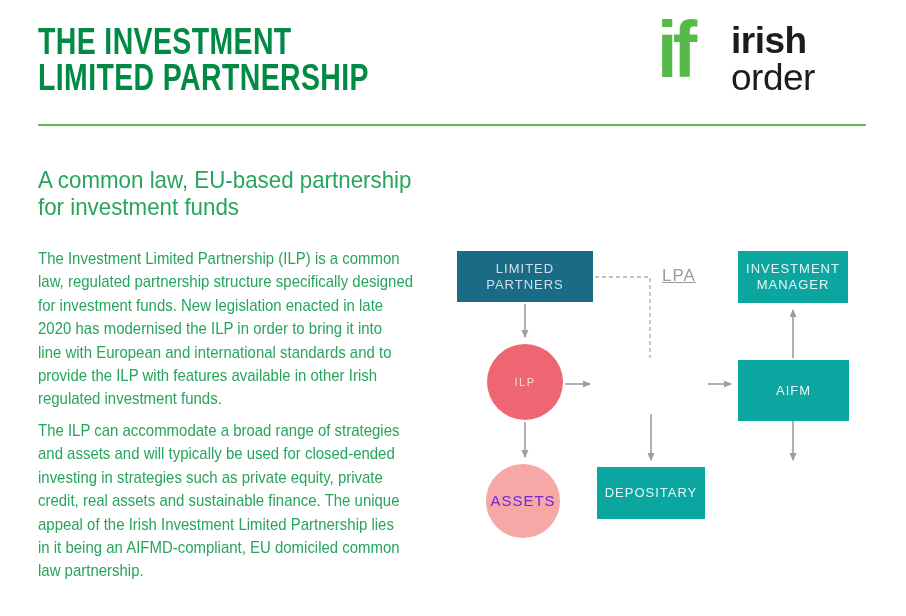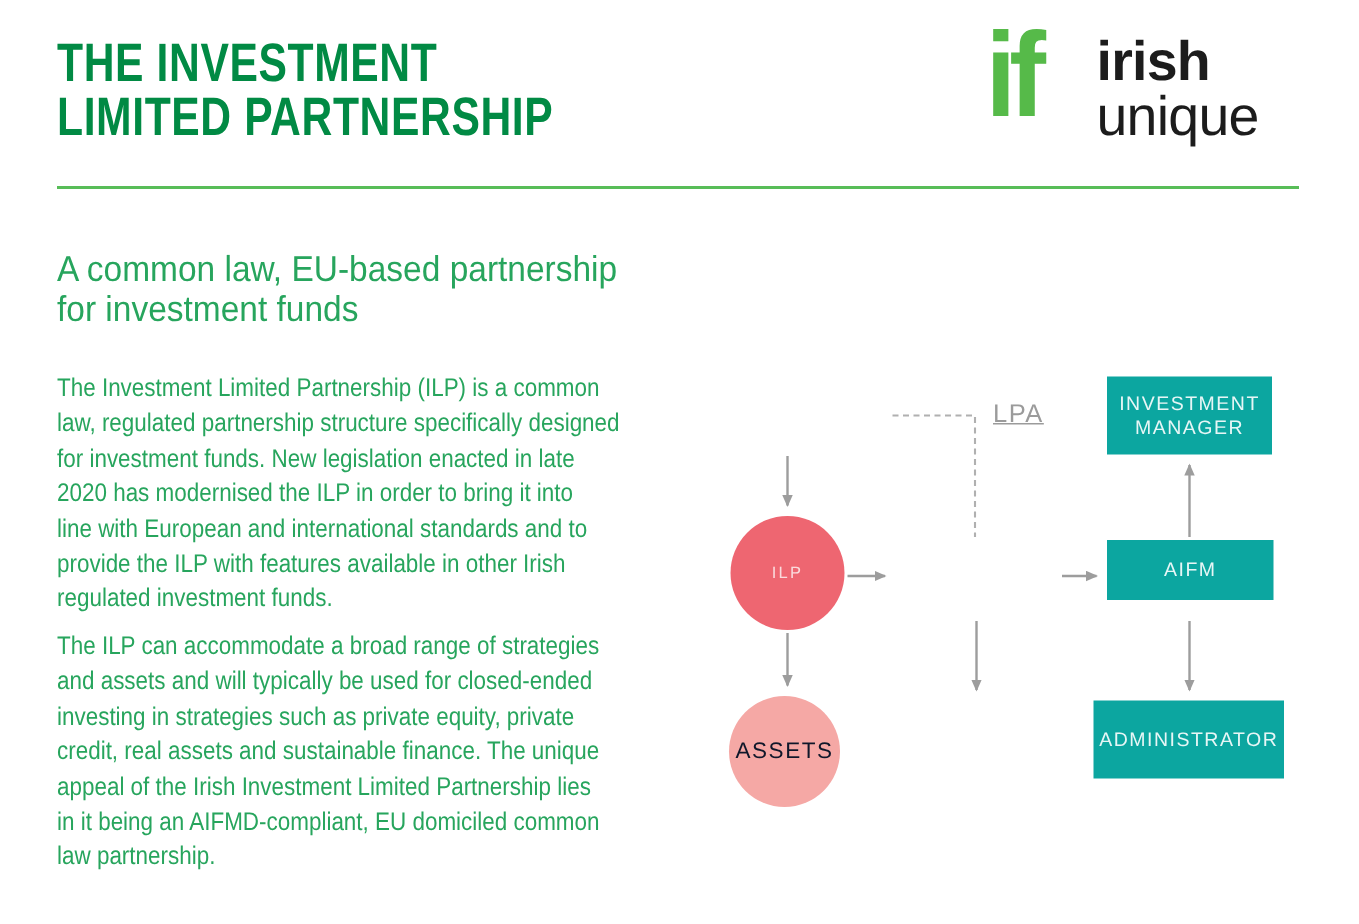--- a/index.html
+++ b/index.html
@@ -64,42 +64,42 @@
     text-align:center;color:rgba(255,255,255,.9);
     font-size:13px;line-height:16px;letter-spacing:1px;
   }
   .box{background:var(--teal);}
   .box-dark{background:var(--dark-teal);color:#cfe0e8;}
   .circle{border-radius:50%;}
   .n-limited{left:7px;top:11px;width:136px;height:51px;}
   .n-invmgr{left:288px;top:11px;width:110px;height:52px;text-align:center;}
   .n-ilp{left:37px;top:104px;width:76px;height:76px;background:var(--coral);font-size:11px;letter-spacing:1.5px;color:#fadadc;}
   .n-gp{left:147px;top:120px;width:109px;height:52px;}
-  .n-aifm{left:288px;top:120px;width:111px;height:40px;}
-  .n-assets{left:36px;top:224px;width:74px;height:74px;background:var(--light-pink);font-size:15px;color:#0f172a;}
+  .n-aifm{left:288px;top:120px;width:111px;height:61px;}
+  .n-assets{left:36px;top:224px;width:74px;height:74px;background:var(--light-pink);font-size:15px;color:#6d28d9;}
   .n-dep{left:147px;top:227px;width:108px;height:52px;}
   .n-admin{left:279px;top:227px;width:127px;height:52px;}
   .lpa{
     position:absolute;left:212px;top:26px;
     font-size:17px;letter-spacing:1px;color:var(--lpa-gray);text-decoration:underline;
   }
 </style>
 </head>
 <body>
 
 <div>
 
   <h1 class="page-title pre">THE INVESTMENT
 LIMITED PARTNERSHIP</h1>
 
   <div class="logo">
     <span class="logo-mark">if</span>
     <span class="logo-name">
       <span class="logo-irish">irish</span>
-      <span class="logo-funds">unique</span>
+      <span class="logo-funds">order</span>
     </span>
   </div>
 
   <div class="rule"></div>
 
   <h2 class="subtitle pre">A common law, EU-based partnership
 for investment funds</h2>
 
   <p class="body-par par1 pre">The Investment Limited Partnership (ILP) is a common
 law, regulated partnership structure specifically designed
@@ -127,23 +127,25 @@
       <path class="dash" d="M145,37 H200 V118"></path>
       <path class="arrow" d="M75,64 L75,97"></path>
       <path class="arrow" d="M75,182 L75,217"></path>
       <path class="arrow" d="M115,144 L140,144"></path>
       <path class="arrow" d="M258,144 L281,144"></path>
       <path class="arrow" d="M343,118 L343,70"></path>
       <path class="arrow" d="M201,174 L201,220"></path>
       <path class="arrow" d="M343,174 L343,220"></path>
     </svg>
 
+    <div class="node box-dark n-limited pre">LIMITED
+PARTNERS</div>
     <div class="node box n-invmgr pre">INVESTMENT
 MANAGER</div>
     <div class="node circle n-ilp">ILP</div>
     <div class="node box n-aifm">AIFM</div>
     <div class="node circle n-assets">ASSETS</div>
-    <div class="node box n-admin">ADMINISTRATOR</div>
+    <div class="node box n-dep">DEPOSITARY</div>
 
     <span class="lpa">LPA</span>
   </div>
 
 </div>
 
 </body></html>

